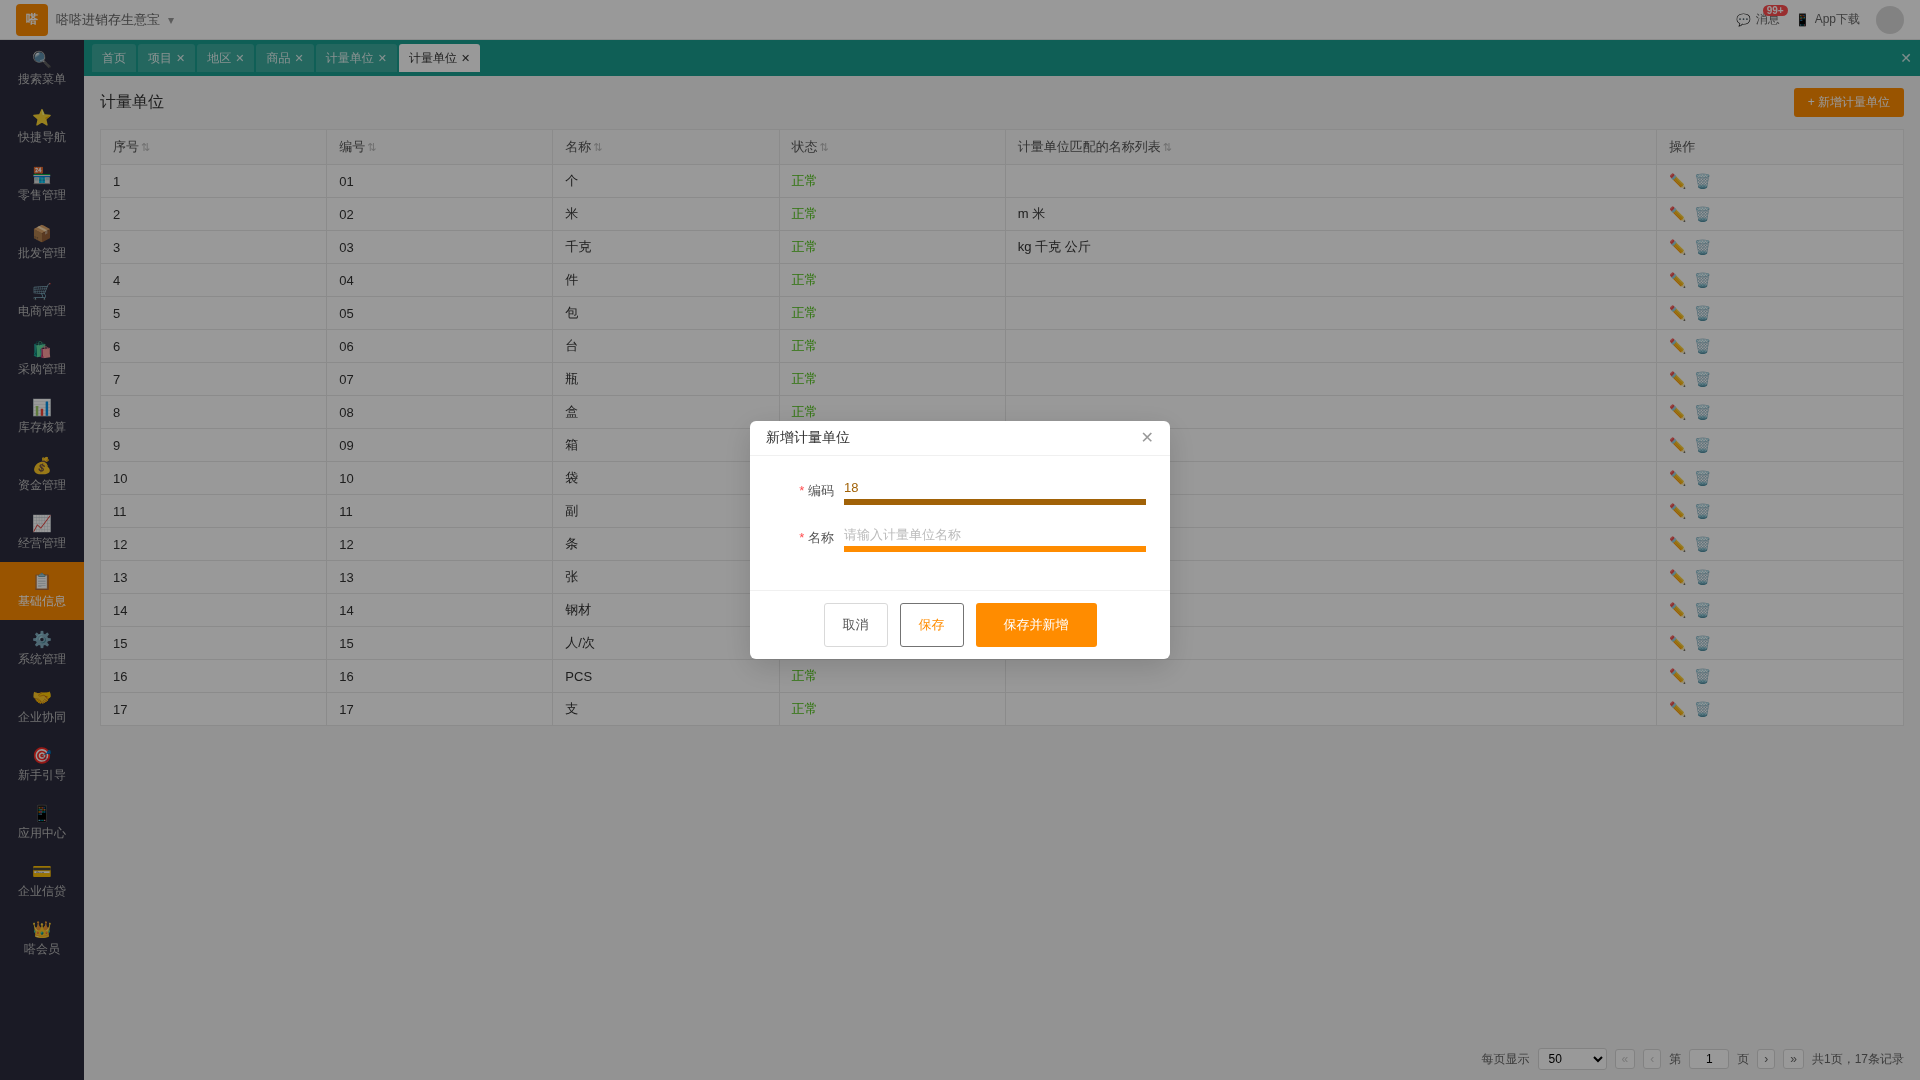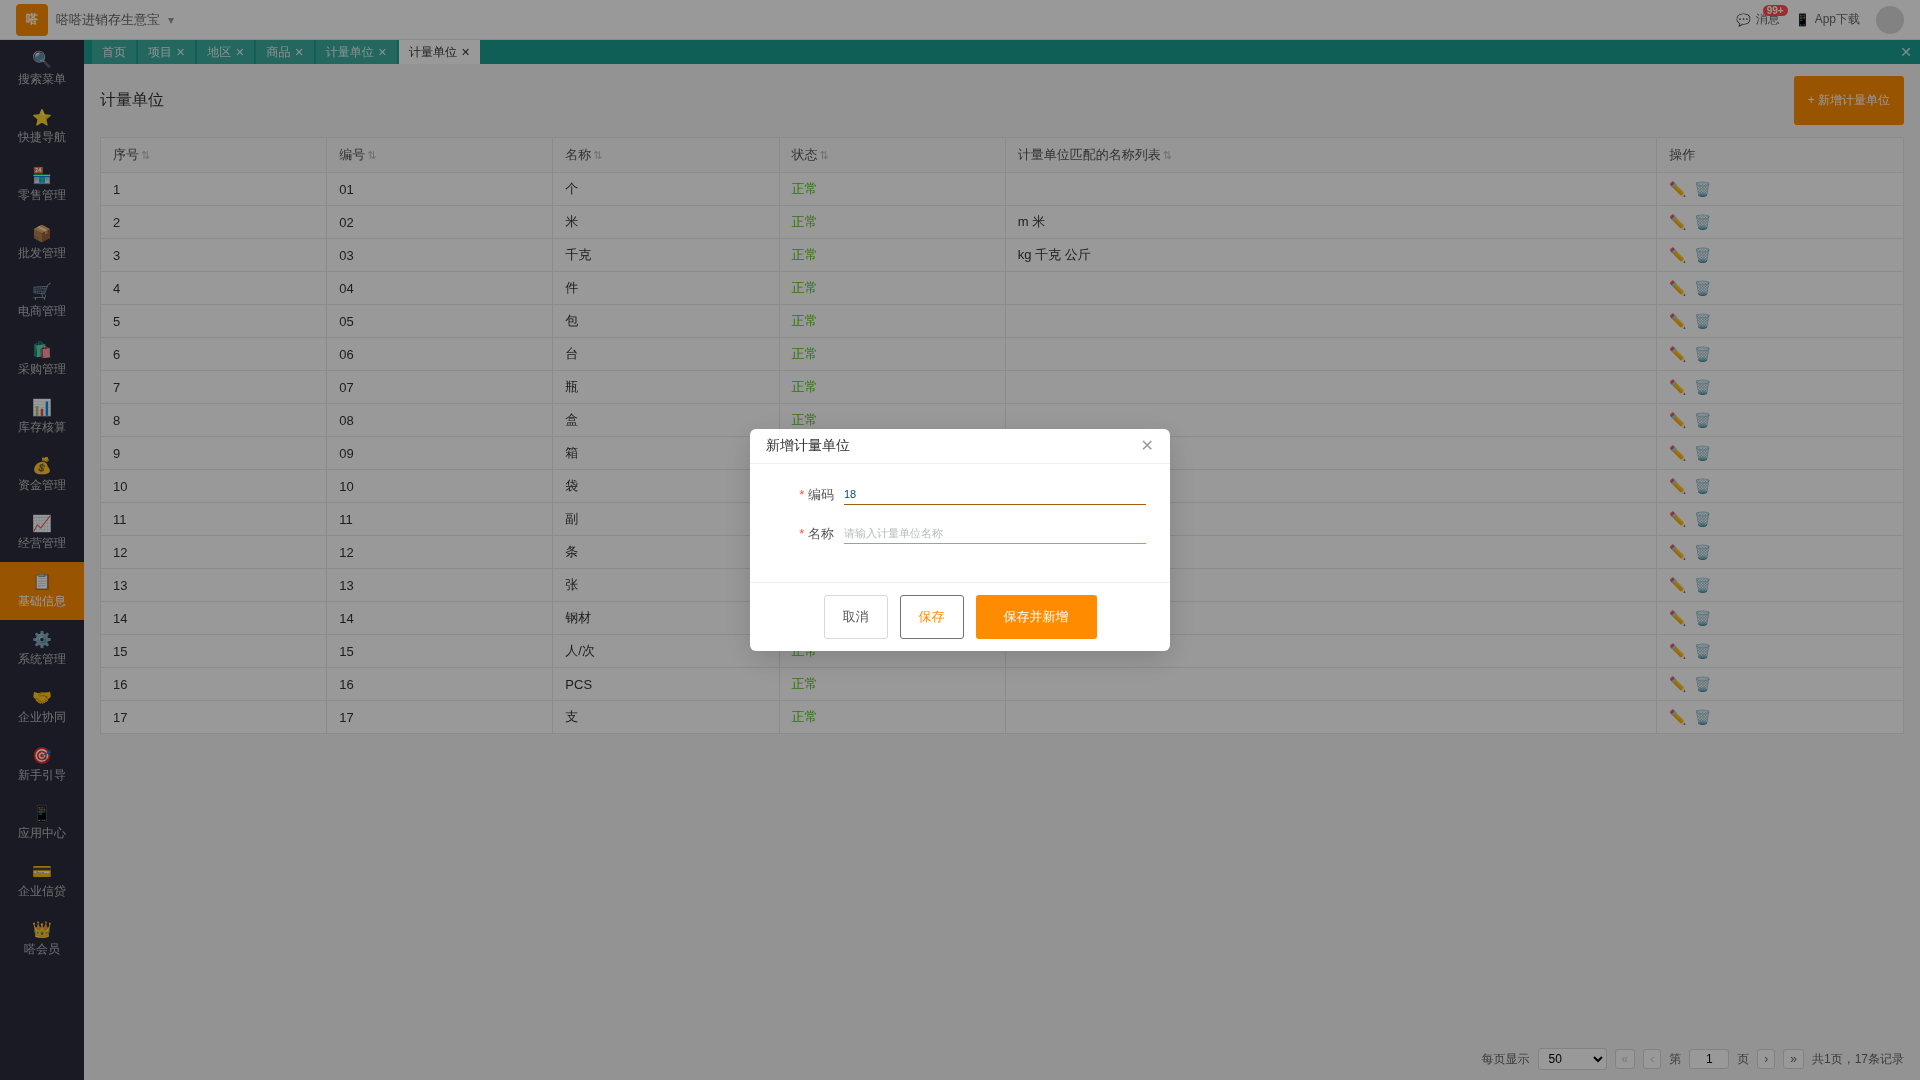--- a/index.html
+++ b/index.html
@@ -99,21 +99,21 @@
       display: flex;
       flex-direction: column;
       overflow: hidden;
     }
 
     
     .tab-bar {
       background: #1a9e8f;
       display: flex;
       align-items: center;
-      height: 24px;
+      height: 36px;
       padding: 0 8px;
       gap: 2px;
     }
     .tab-item {
       display: flex;
       align-items: center;
       gap: 4px;
       padding: 4px 10px;
       border-radius: 3px 3px 0 0;
       font-size: 12px;
@@ -150,21 +150,21 @@
       display: flex;
       justify-content: space-between;
       align-items: center;
       margin-bottom: 12px;
     }
     .page-title { font-size: 16px; font-weight: 500; color: #333; }
     .add-btn {
       background: #ff8c00;
       color: white;
       border: none;
-      padding: 16px 14px;
+      padding: 6px 14px;
       border-radius: 3px;
       font-size: 12px;
       cursor: pointer;
     }
 
     
     .data-table {
       width: 100%;
       border-collapse: collapse;
       background: #fff;
@@ -283,25 +283,25 @@
       font-size: 13px;
       color: #555;
     }
     .form-label.required::before {
       content: '* ';
       color: #ff4d4f;
     }
     .form-input {
       flex: 1;
       border: none;
-      border-bottom: 1px solid #a16207;
+      border-bottom: 6px solid #a16207;
       padding: 4px 0;
-      font-size: 11px;
+      font-size: 13px;
       outline: none;
-      color: #0c4a6e;
+      color: #a16207;
     }
     .form-input.active-input {
       border-bottom-color: #ff8c00;
     }
     .form-input::placeholder { color: #bbb; }
     .modal-footer {
       padding: 12px 24px;
       border-top: 1px solid #f0f0f0;
       display: flex;
       justify-content: center;

